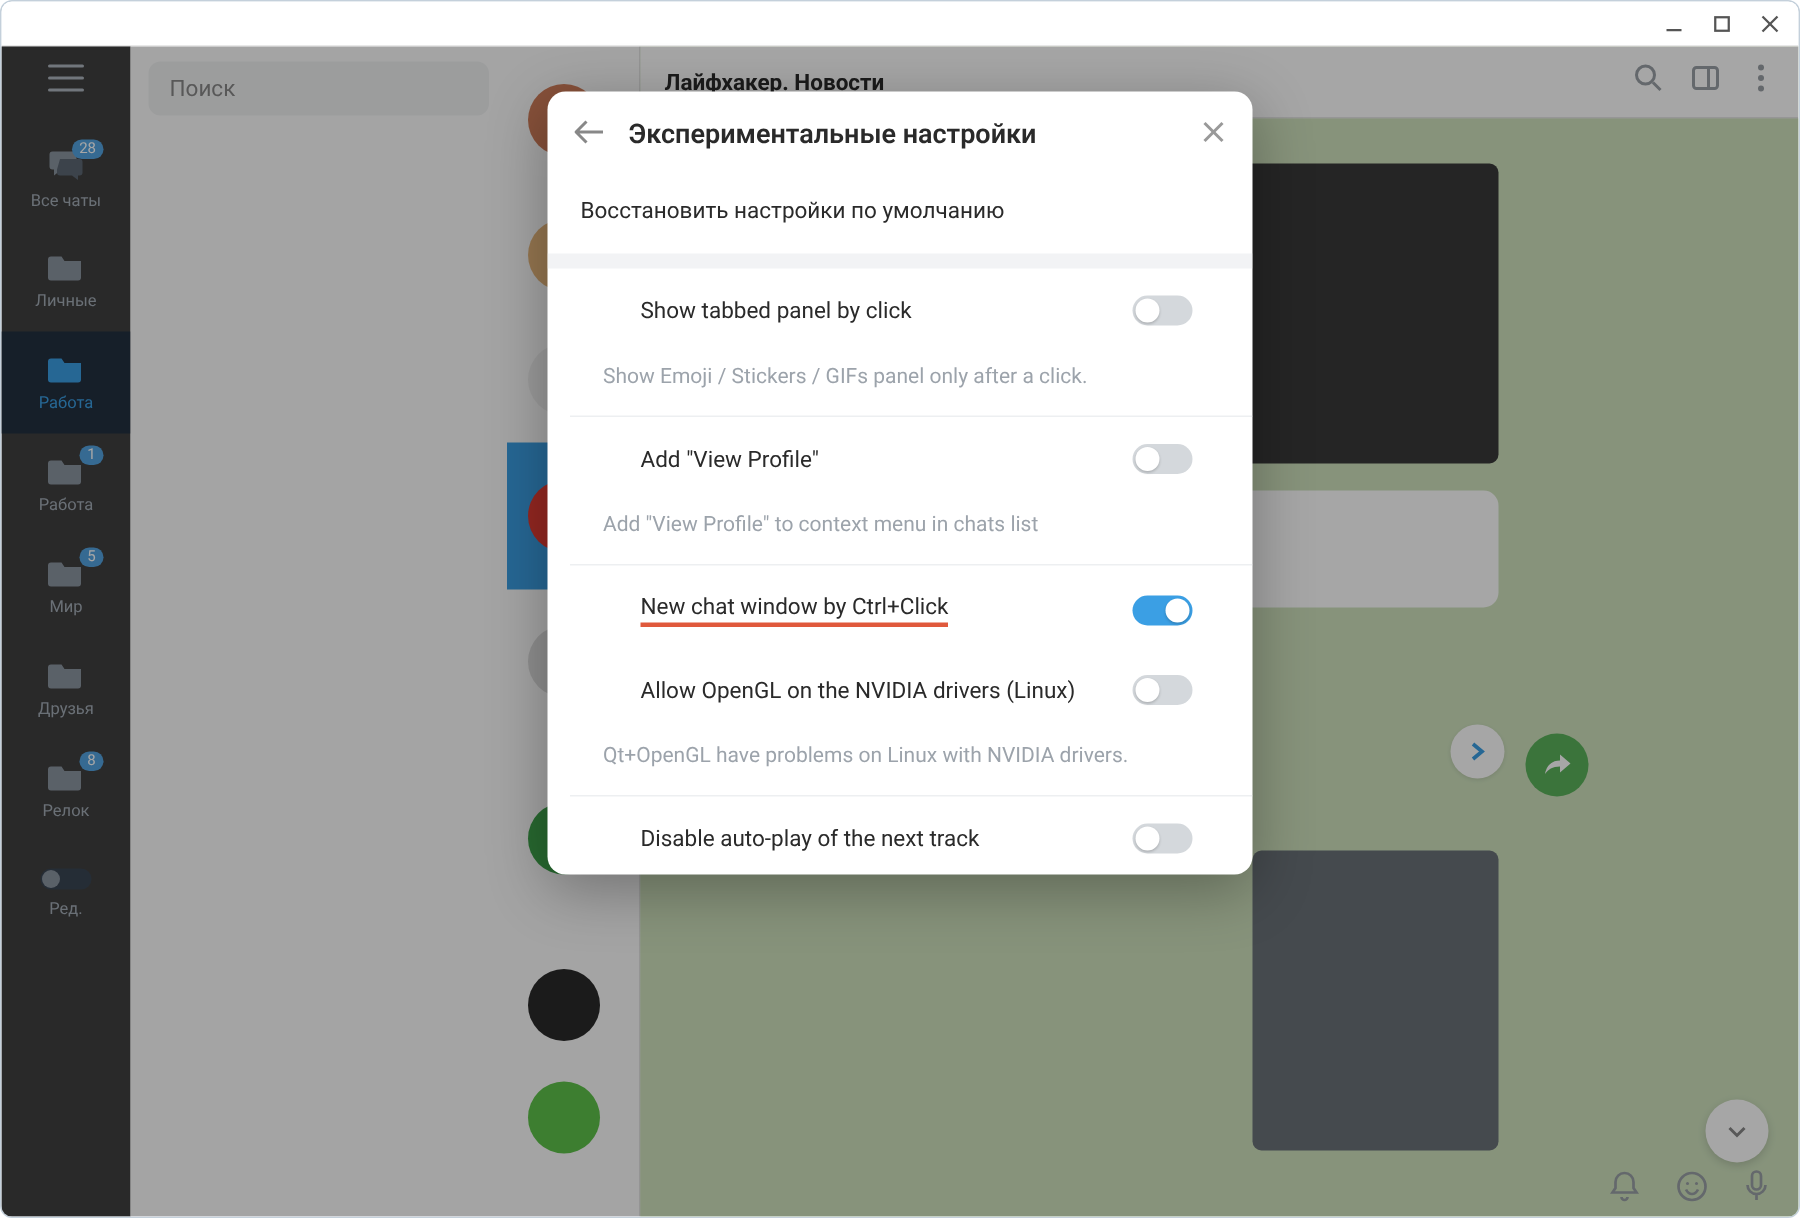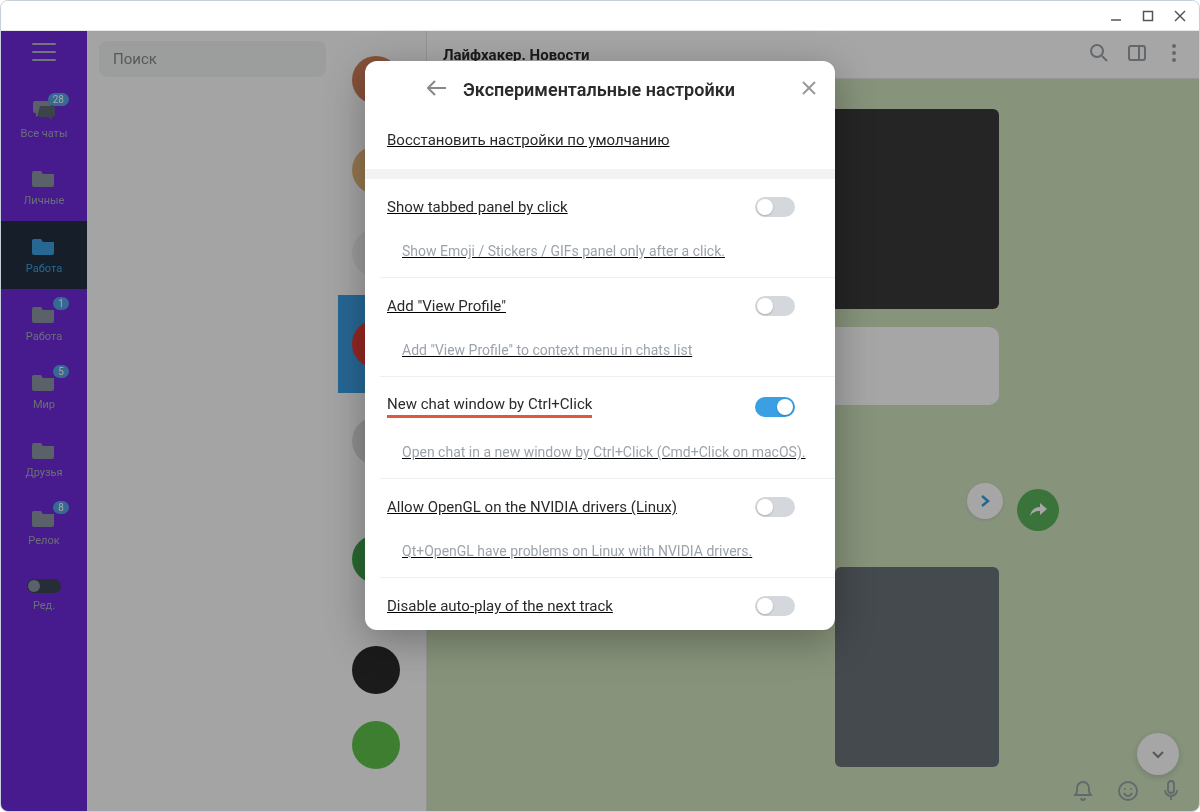--- a/index.html
+++ b/index.html
@@ -3,21 +3,21 @@
 <meta charset="utf-8">
 <style>
 * { box-sizing: border-box; margin: 0; padding: 0; font-family: -apple-system, BlinkMacSystemFont, "Segoe UI", Roboto, sans-serif; }
 html, body { width: 1200px; height: 812px; overflow: hidden; }
 .window-frame { width: 1200px; height: 812px; border: 1px solid #c4d0db; border-radius: 8px; background: #fff; position: relative; overflow: hidden; }
 .titlebar { height: 30px; background: #fff; display: flex; justify-content: flex-end; align-items: center; padding-right: 12px; gap: 18px; border-bottom: 1px solid #e8e8e8; }
 .win-ctrl { width: 14px; height: 14px; display: flex; align-items: center; justify-content: center; color: #555; cursor: pointer; }
 .app-body { display: flex; height: calc(100% - 30px); position: relative; }
 
 
-.rail { width: 86px; background: #6d28d9; display: flex; flex-direction: column; align-items: center; padding-top: 12px; color: #cfd6de; gap: 0; }
+.rail { width: 86px; background: #404040; display: flex; flex-direction: column; align-items: center; padding-top: 12px; color: #cfd6de; gap: 0; }
 .hamburger { width: 24px; height: 18px; display: flex; flex-direction: column; justify-content: space-between; margin-bottom: 24px; cursor: pointer; }
 .hamburger span { height: 2px; background: #aeb6bf; border-radius: 1px; }
 .rail-item { width: 86px; height: 68px; display: flex; flex-direction: column; align-items: center; justify-content: center; gap: 6px; cursor: pointer; position: relative; }
 .rail-item.active { background: #233040; text-align: center; }
 .rail-icon { font-size: 22px; color: #8b95a0; }
 .rail-item.active .rail-icon { color: #3b9fe4; }
 .rail-label { font-size: 11px; color: #a3acb6; }
 .rail-item.active .rail-label { color: #3b9fe4; }
 .badge { position: absolute; top: 8px; right: 18px; background: #54a3e0; color: #fff; font-size: 10px; padding: 1px 5px; border-radius: 9px; min-width: 16px; text-align: center; }
 .rail-slider { width: 34px; height: 14px; border-radius: 7px; background: #3a4553; position: relative; }
@@ -53,27 +53,27 @@
 .arrow-next { position:absolute; top:404px; right:196px; width:36px; height:36px; background:#fff; border-radius:50%; display:flex; align-items:center; justify-content:center; color:#3b9fe4; box-shadow:0 1px 3px rgba(0,0,0,.1); }
 .img2 { position:absolute; top:488px; right:200px; width:164px; height:200px; background:#6b7278; border-radius:6px; }
 .scroll-down { position:absolute; bottom:36px; right:20px; width:42px; height:42px; border-radius:50%; background:#fff; display:flex; align-items:center; justify-content:center; color:#888; box-shadow:0 2px 6px rgba(0,0,0,.15); }
 .footer-icons { position:absolute; bottom:4px; right:20px; display:flex; gap:24px; color:#999; font-size:20px; }
 
 
 .scrim { position:absolute; inset:30px 0 0 0; background:rgba(0,0,0,0.35); }
 
 
 .dialog { position:absolute; top:60px; left:50%; transform:translateX(-50%); width:470px; background:#fff; border-radius:12px; box-shadow:0 10px 40px rgba(0,0,0,.3); display:flex; flex-direction:column; max-height:740px; overflow:hidden; }
-.dlg-header { display:flex; align-items:center; gap:16px; padding:16px 18px 14px 18px;margin-left:44px; }
+.dlg-header { display:flex; align-items:center; gap:16px; padding:16px 18px 14px 18px; }
 .back-arrow { font-size:20px; color:#888; cursor:pointer; }
 .dlg-title { font-size:18px; font-weight:600; color:#2a2a2a; flex:1; }
 .close-x { font-size:20px; color:#999; cursor:pointer; }
-.dlg-body { overflow-y:auto;text-decoration:underline; }
+.dlg-body { overflow-y:auto; }
 .reset-row { padding:16px 22px 20px 22px; font-size:15px; color:#2a2a2a; cursor:pointer; border-bottom:10px solid #f2f3f5; }
-.setting { padding:18px 40px 14px 22px; }
+.setting { padding:18px 40px 14px 22px;margin-left:40px; }
 .setting-row { display:flex; align-items:center; justify-content:space-between; }
 .setting-label { font-size:15px; color:#2a2a2a; }
 .setting-desc { padding:12px 22px 18px 22px; font-size:14px; color:#9ca3ab; border-bottom:1px solid #edeff1;margin-left:15px; }
 .toggle { width:40px; height:20px; border-radius:10px; background:#d4d8dc; position:relative; cursor:pointer; }
 .toggle::after { content:""; position:absolute; width:16px; height:16px; background:#fff; border-radius:50%; top:2px; left:2px; box-shadow:0 1px 2px rgba(0,0,0,.2); }
 .toggle.on { background:#3b9fe4; }
 .toggle.on::after { left:22px; }
 .underline-red { border-bottom:3px solid #e0593c; padding-bottom:2px; display:inline-block; }
 
 </style>
@@ -322,21 +322,20 @@
         </div>
       </div>
       <div class="setting-desc">Add "View Profile" to context menu in chats list</div>
 
       <div class="setting">
         <div class="setting-row">
           <span class="setting-label"><span class="underline-red">New chat window by Ctrl+Click</span></span>
           <div class="toggle on"></div>
         </div>
       </div>
-      <div class="setting-desc">Open chat in a new window by Ctrl+Click (Cmd+Click on macOS).</div>
 
       <div class="setting">
         <div class="setting-row">
           <span class="setting-label">Allow OpenGL on the NVIDIA drivers (Linux)</span>
           <div class="toggle"></div>
         </div>
       </div>
       <div class="setting-desc">Qt+OpenGL have problems on Linux with NVIDIA drivers.</div>
 
       <div class="setting">

